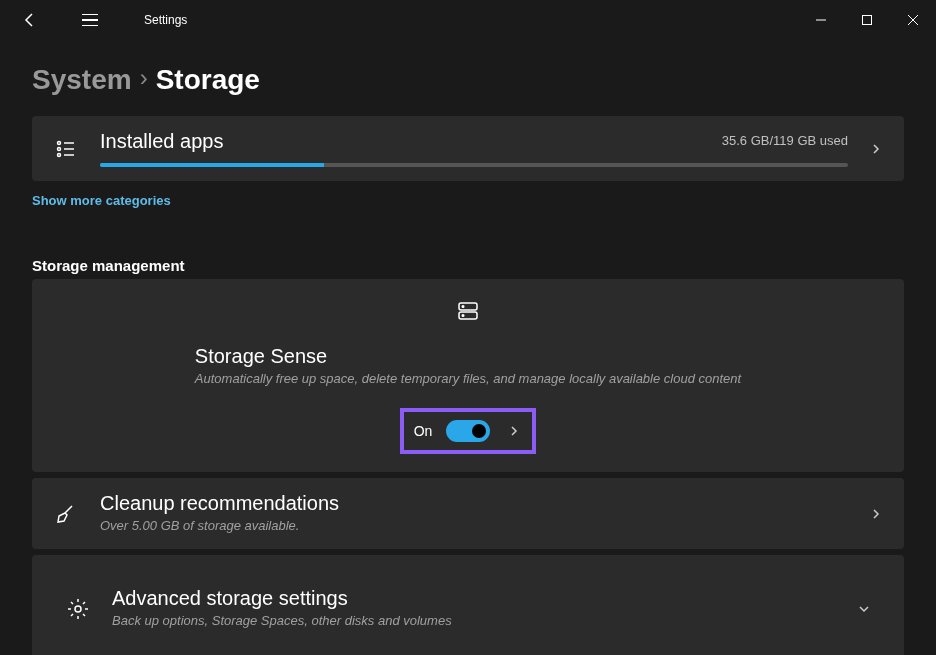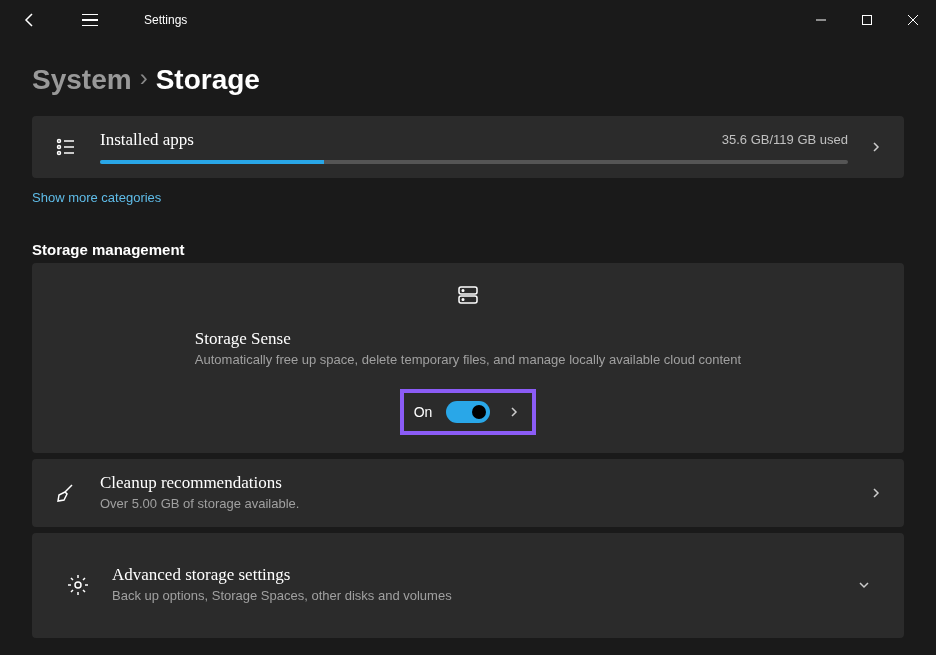--- a/index.html
+++ b/index.html
@@ -103,30 +103,30 @@
       flex-shrink: 0;
       display: flex;
       align-items: center;
       justify-content: center;
     }
     .card-body {
       flex: 1;
       min-width: 0;
     }
     .card-title {
-      font-size: 17px;
+      font-size: 20px;
       color: #ffffff;
       margin-bottom: 2px;
-      font-family: Liberation Serif, serif;
     }
     .card-sub {
       font-size: 13px;
       color: #a0a0a0;
       line-height: 1.4;
       max-width: 590px;
+      font-style: italic;
     }
     .card-usage {
       font-size: 13px;
       color: #c0c0c0;
       text-align: right;
       margin-bottom: 4px;
     }
     .progress-wrap {
       flex: 1;
     }
@@ -152,22 +152,23 @@
       flex-shrink: 0;
       display: flex;
       align-items: center;
       justify-content: center;
     }
     .link {
       color: #5fbce8;
       font-size: 13px;
       cursor: pointer;
       margin-top: 12px;
-      margin-bottom: 36px;
+      margin-bottom: 49px;
       display: block;
+      font-weight: bold;
     }
     .section-title {
       font-size: 15px;
       font-weight: 600;
       margin-bottom: 5px;
     }
     .toggle-label {
       font-size: 14px;
       color: #ffffff;
     }

